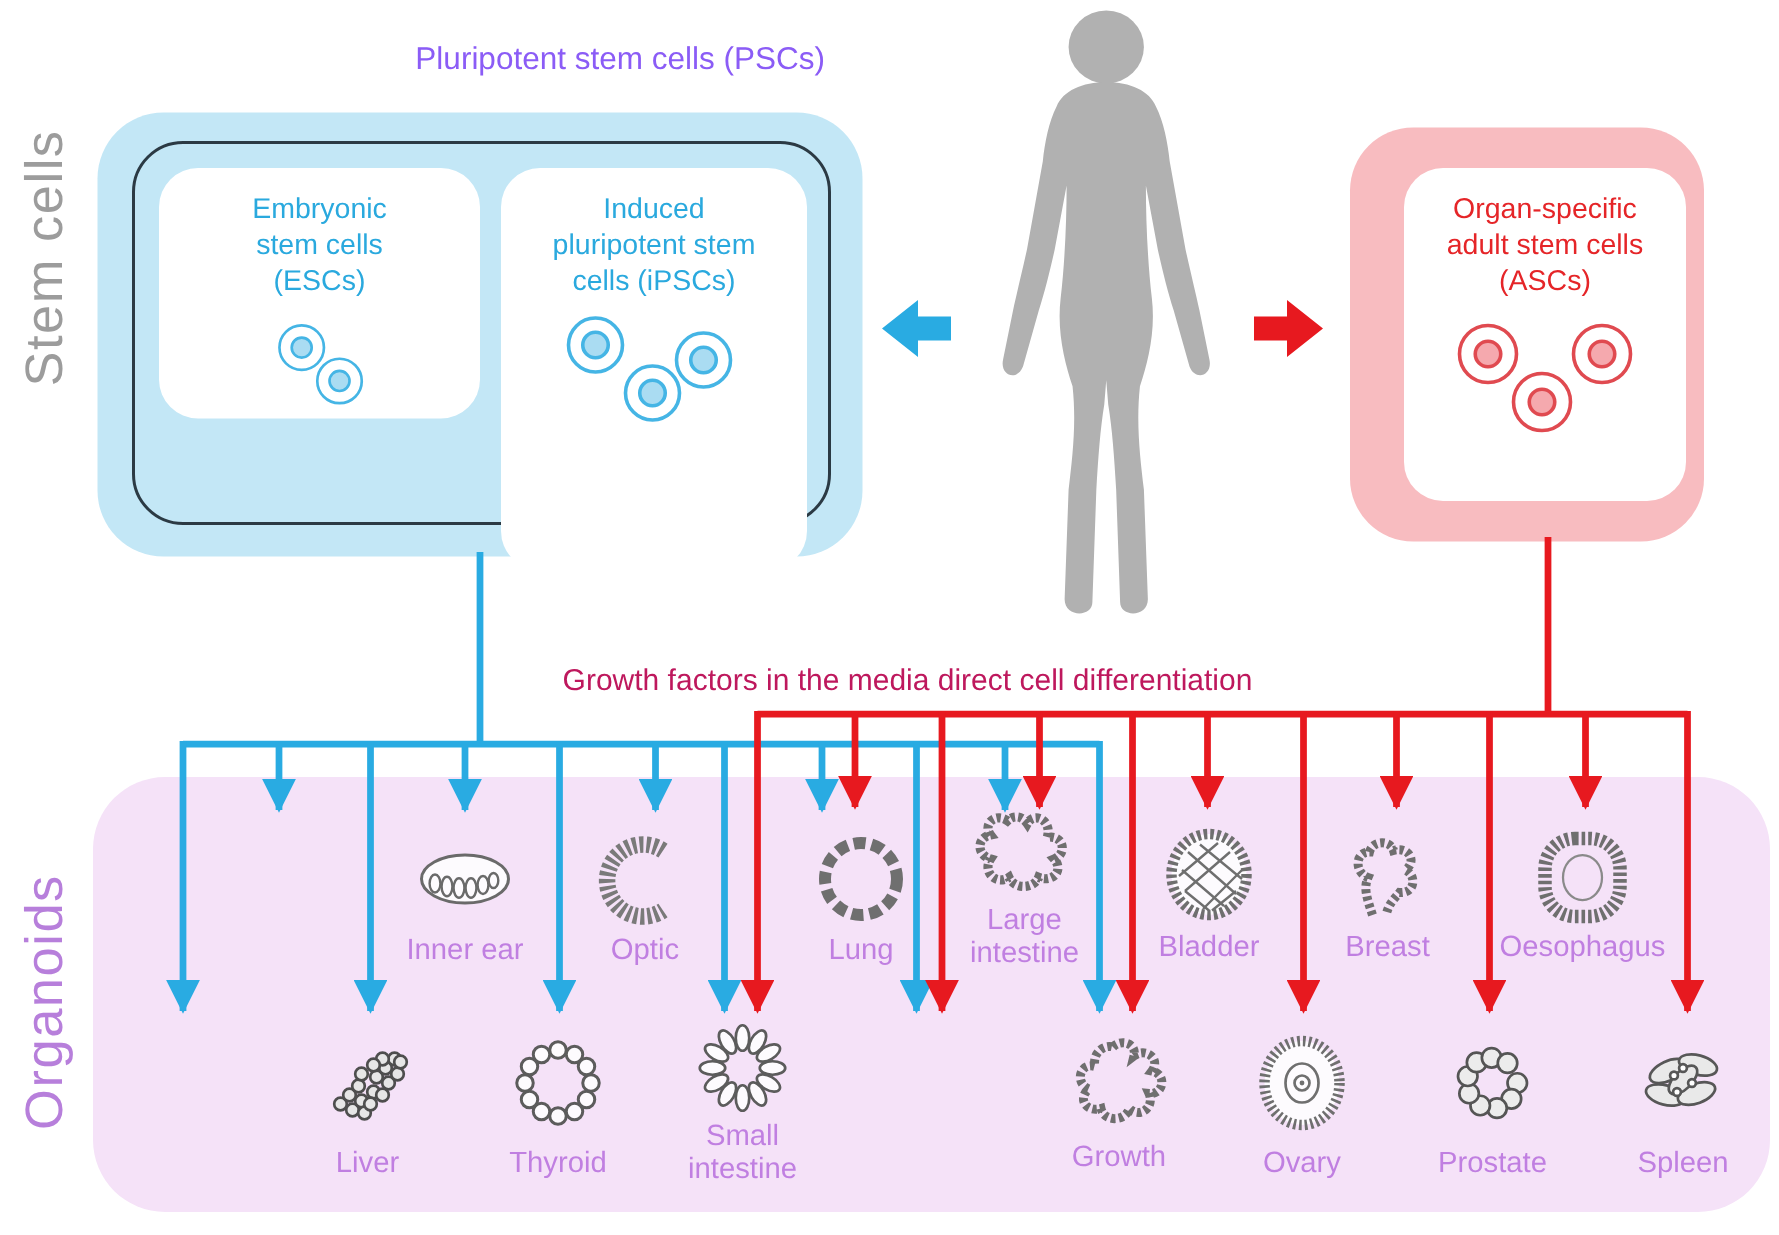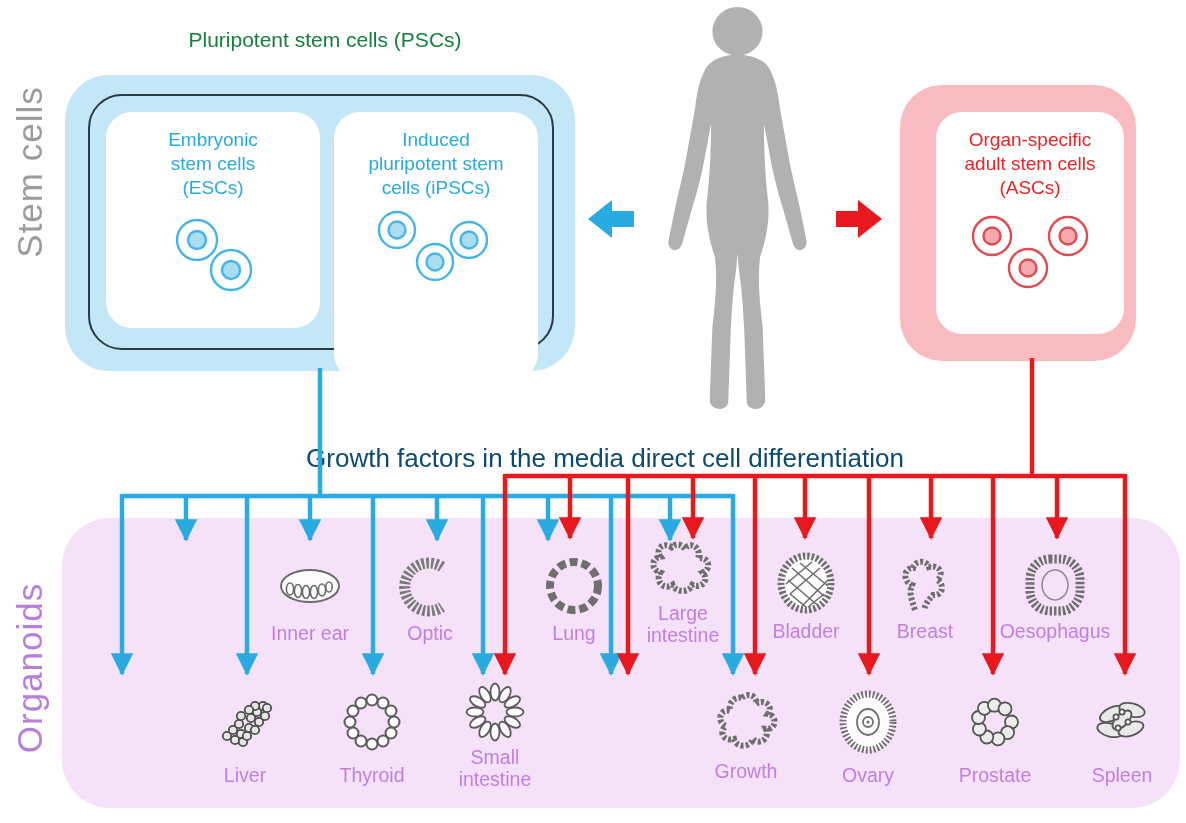--- a/index.html
+++ b/index.html
@@ -3,33 +3,33 @@
 <meta charset="utf-8">
 <style>
   html,body{margin:0;padding:0;background:#fff;}
   #canvas{position:relative;width:1186px;height:823px;background:#fff;overflow:hidden;
           font-family:"Liberation Sans","DejaVu Sans",sans-serif;}
   .abs{position:absolute;}
   .side-label{position:absolute;width:300px;height:44px;line-height:44px;text-align:center;
               font-size:35px;letter-spacing:1px;transform:rotate(-90deg);}
   #stem-side{left:-120px;top:150px;color:#9c9c9c;}
   #org-side{left:-120px;top:646px;color:#b77fdb;}
-  .diagram-title{position:absolute;text-align:center;color:#15803d;font-size:21px;}
+  .diagram-title{position:absolute;text-align:right;color:#8b5cf6;font-size:21px;}
   #psc-box{left:65px;top:75px;width:510px;height:296px;border-radius:44px;background:#c3e7f6;}
   #psc-outline{left:88px;top:94px;width:462px;height:252px;border-radius:34px;border:2px solid #2b3a44;}
   .white-card{position:absolute;background:#fff;border-radius:26px;display:flex;flex-direction:column;
               align-items:center;padding-top:16px;box-sizing:border-box;}
-  #esc-card{left:106px;top:112px;width:214px;height:216px;}
+  #esc-card{left:106px;top:112px;width:214px;height:167px;}
   #ipsc-card{left:334px;top:112px;width:204px;height:268px;}
   #asc-box{left:900px;top:85px;width:236px;height:276px;border-radius:42px;background:#f8bcc0;}
   #asc-card{left:924px;top:112px;width:188px;height:222px;margin-left:12px;}
   .card-label{font-size:19px;line-height:1.26;text-align:center;white-space:pre-line;}
   .blue-text{color:#2aa9de;}
   .red-text{color:#e52528;}
-  #growth-caption{left:275px;top:443px;width:660px;text-align:center;color:#0c4a6e;font-size:26px;}
+  #growth-caption{left:275px;top:443px;width:660px;text-align:center;color:#be185d;font-size:20px;}
   #organoid-panel{left:62px;top:518px;width:1118px;height:290px;border-radius:48px;background:#f5e2f8;}
   .org-item{position:absolute;width:124px;display:flex;flex-direction:column;align-items:center;}
   .org-label{color:#c07fe1;font-size:19.5px;line-height:1.15;text-align:center;white-space:pre-line;margin-top:2px;}
   svg{display:block;}
   #arrows-overlay{position:absolute;left:0;top:0;pointer-events:none;}
 </style>
 </head>
 <body>
 
 <div id="canvas">

